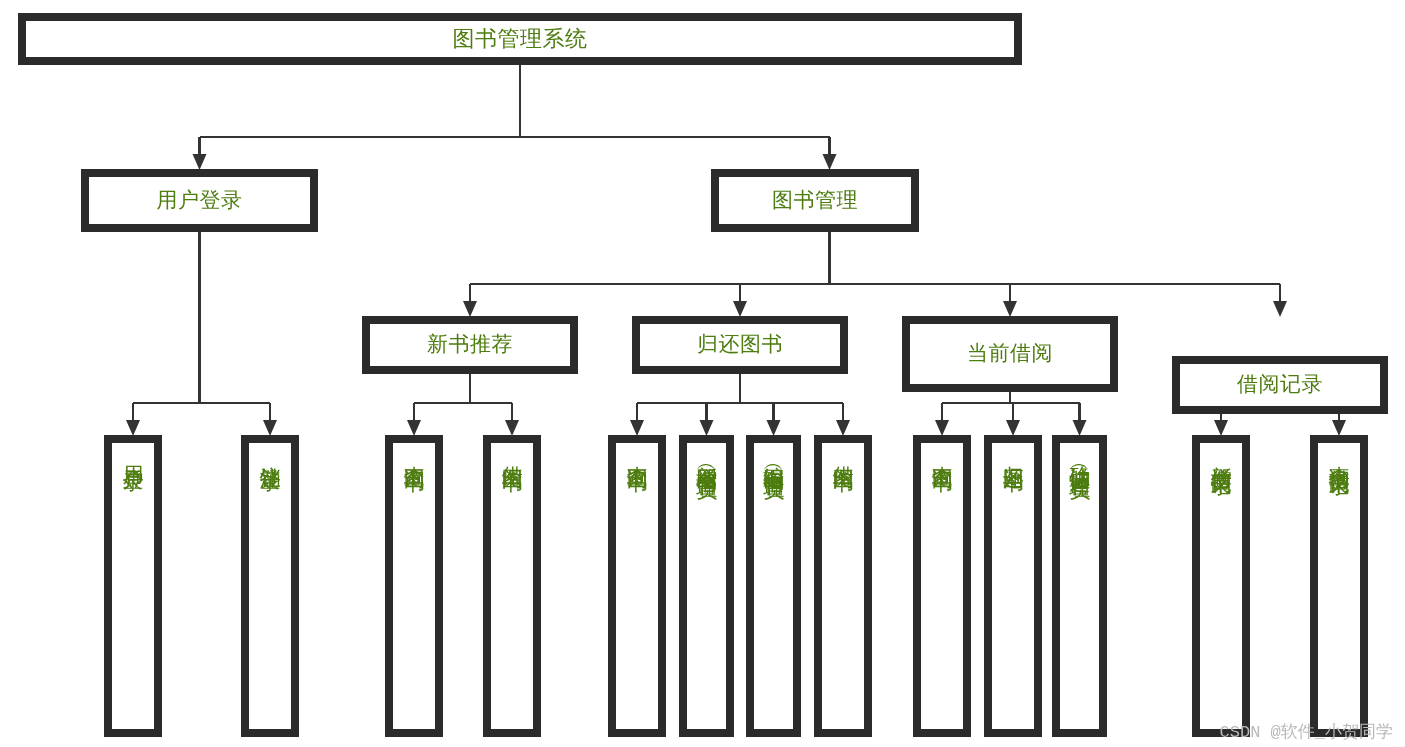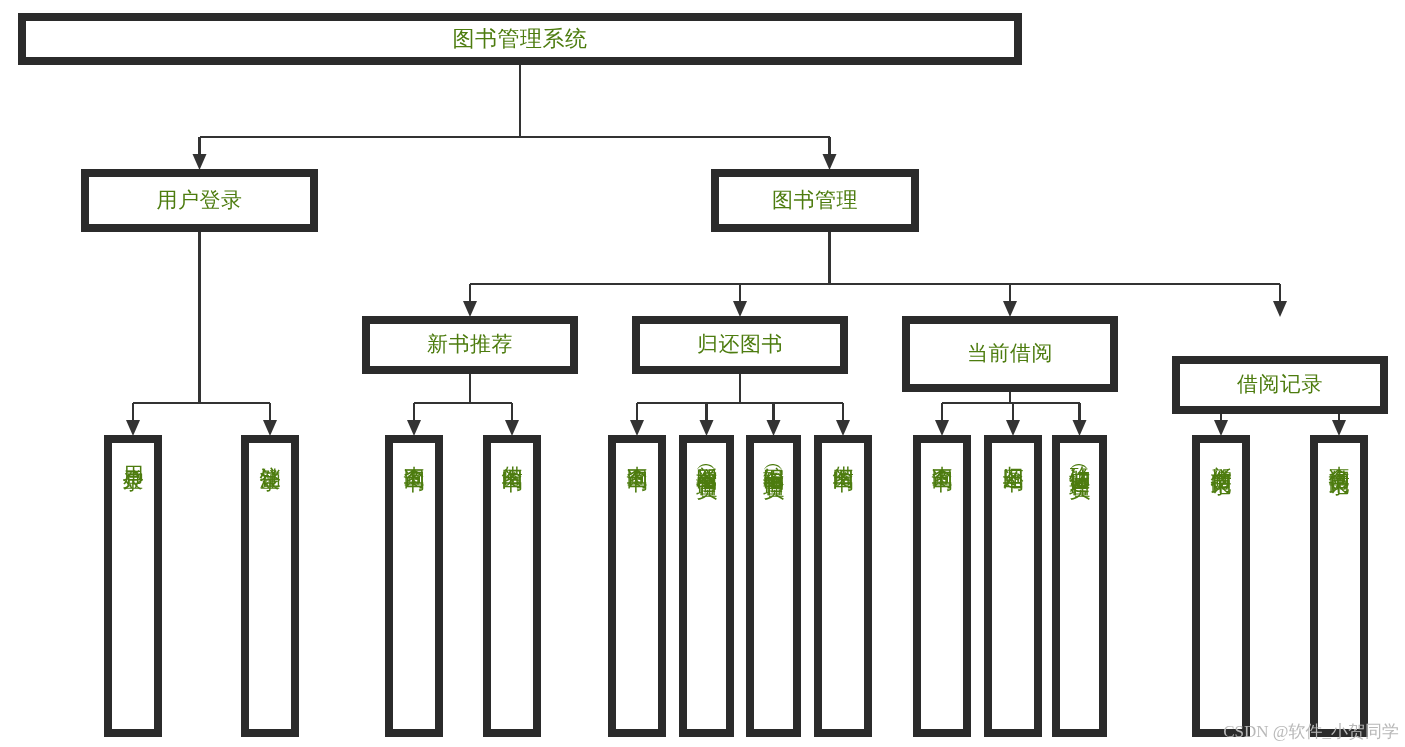--- a/index.html
+++ b/index.html
@@ -59,26 +59,26 @@
   .node.vert .label {
     writing-mode: vertical-rl;
     text-orientation: upright;
     font-size: 21px;
     line-height: 1.08;
     letter-spacing: 2px;
     max-height: 100%;
   }
   .watermark {
     position: absolute;
-    right: 6px;
+    right: 12px;
     bottom: 4px;
     font-size: 17px;
     color: #b9b9b9;
     white-space: nowrap;
-    font-family: Liberation Serif, serif;
+    font-family: Liberation Mono, monospace;
   }
 </style>
 </head>
 <body>
 
 <div id="canvas">
 
   <svg id="edges" viewBox="0 0 1405 747" xmlns="http://www.w3.org/2000/svg">
       <line x1="520" y1="65" x2="520" y2="137" stroke="#333333" stroke-width="2.6" shape-rendering="crispEdges"></line>
       <line x1="199.5" y1="137" x2="829.5" y2="137" stroke="#333333" stroke-width="2.6" shape-rendering="crispEdges"></line>

